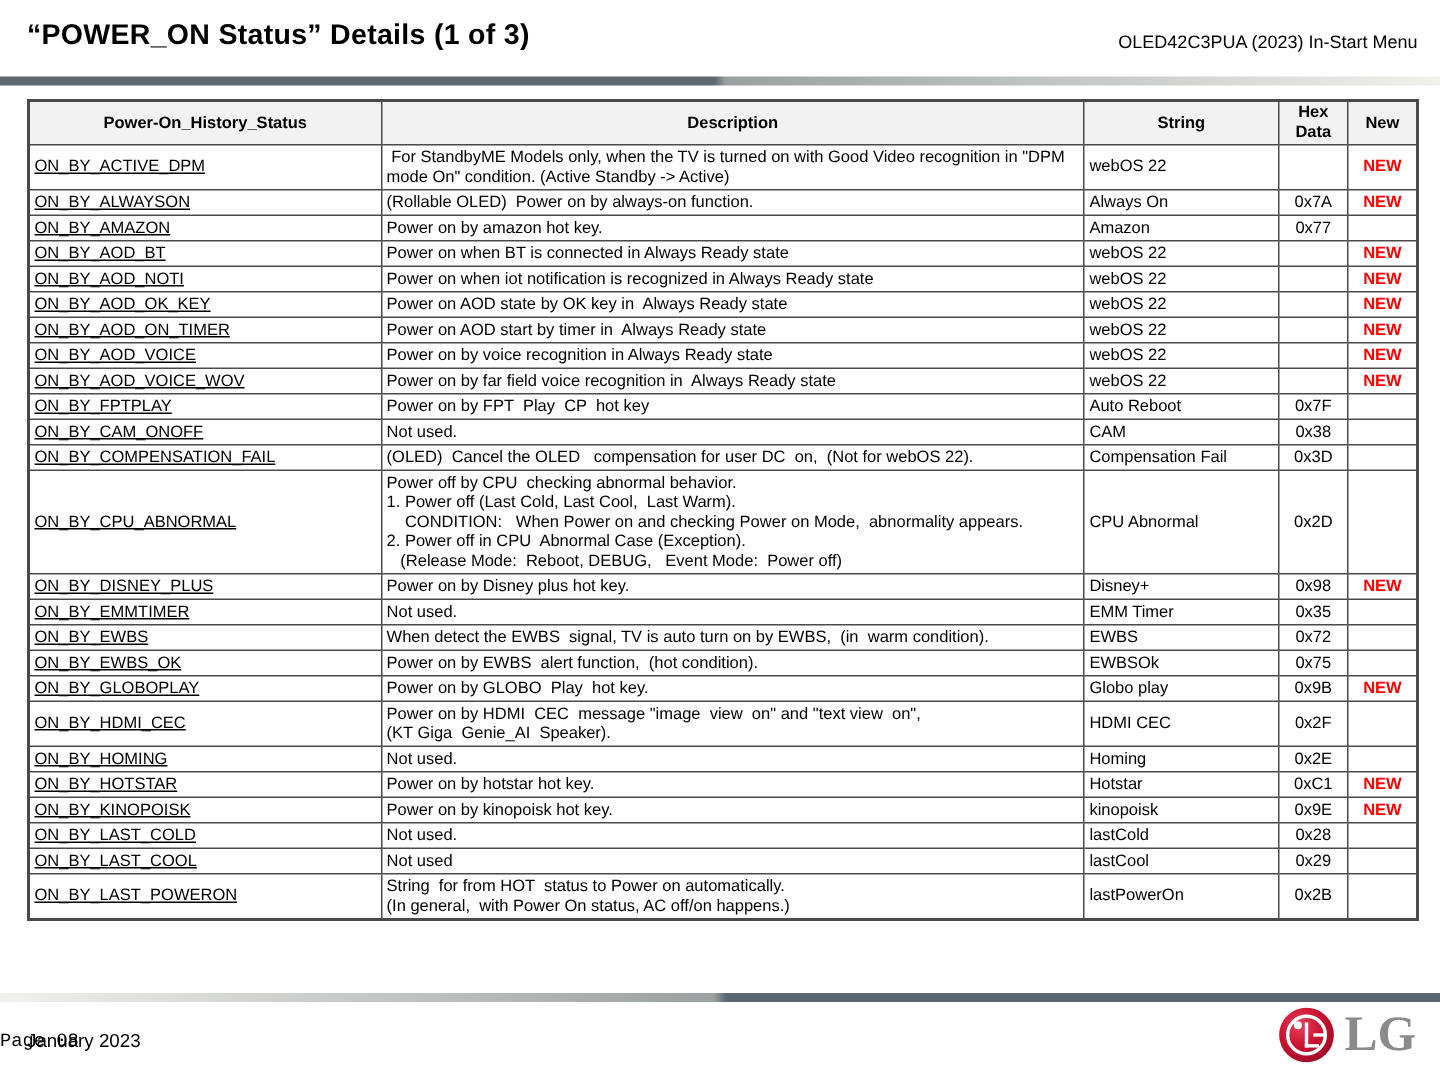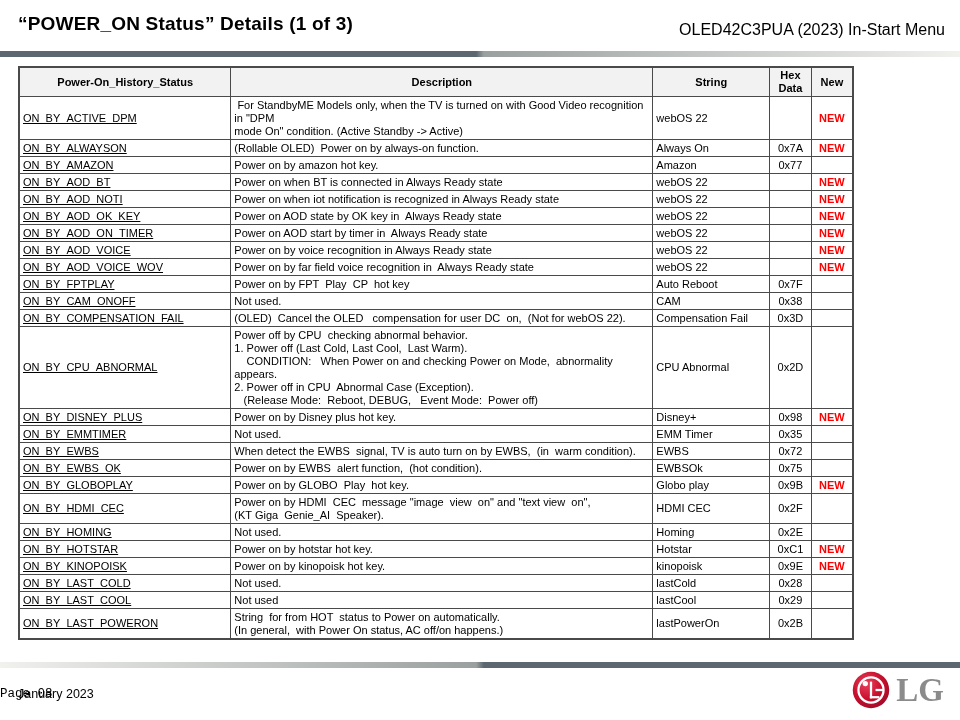--- a/index.html
+++ b/index.html
@@ -19,21 +19,21 @@
     top: 13px;
     font-size: 19px;
     font-weight: bold;
     letter-spacing: 0.2px;
     white-space: nowrap;
   }
   .model-label {
     position: absolute;
     right: 15px;
     top: 21px;
-    font-size: 16px;
+    font-size: 12px;
     white-space: nowrap;
   }
   .bar-top {
     position: absolute;
     left: 0;
     top: 51px;
     width: 960px;
     height: 6px;
     background: linear-gradient(90deg, #5c6770 0%, #5c6770 49.6%, #9aa09f 50.4%, #f1f1ee 100%);
   }
@@ -42,21 +42,21 @@
     left: 0;
     top: 662px;
     width: 960px;
     height: 6px;
     background: linear-gradient(90deg, #f1f1ee 0%, #9aa09f 49.6%, #5c6770 50.4%, #5c6770 100%);
   }
   .table-wrap {
     position: absolute;
     left: 18px;
     top: 66px;
-    width: 836px;
+    width: 928px;
   }
   table.status-table {
     width: 100%;
     border-collapse: collapse;
     table-layout: fixed;
     font-size: 11px;
     line-height: 13px;
     border: 2px solid #4a4a4a;
   }
   table.status-table th {

